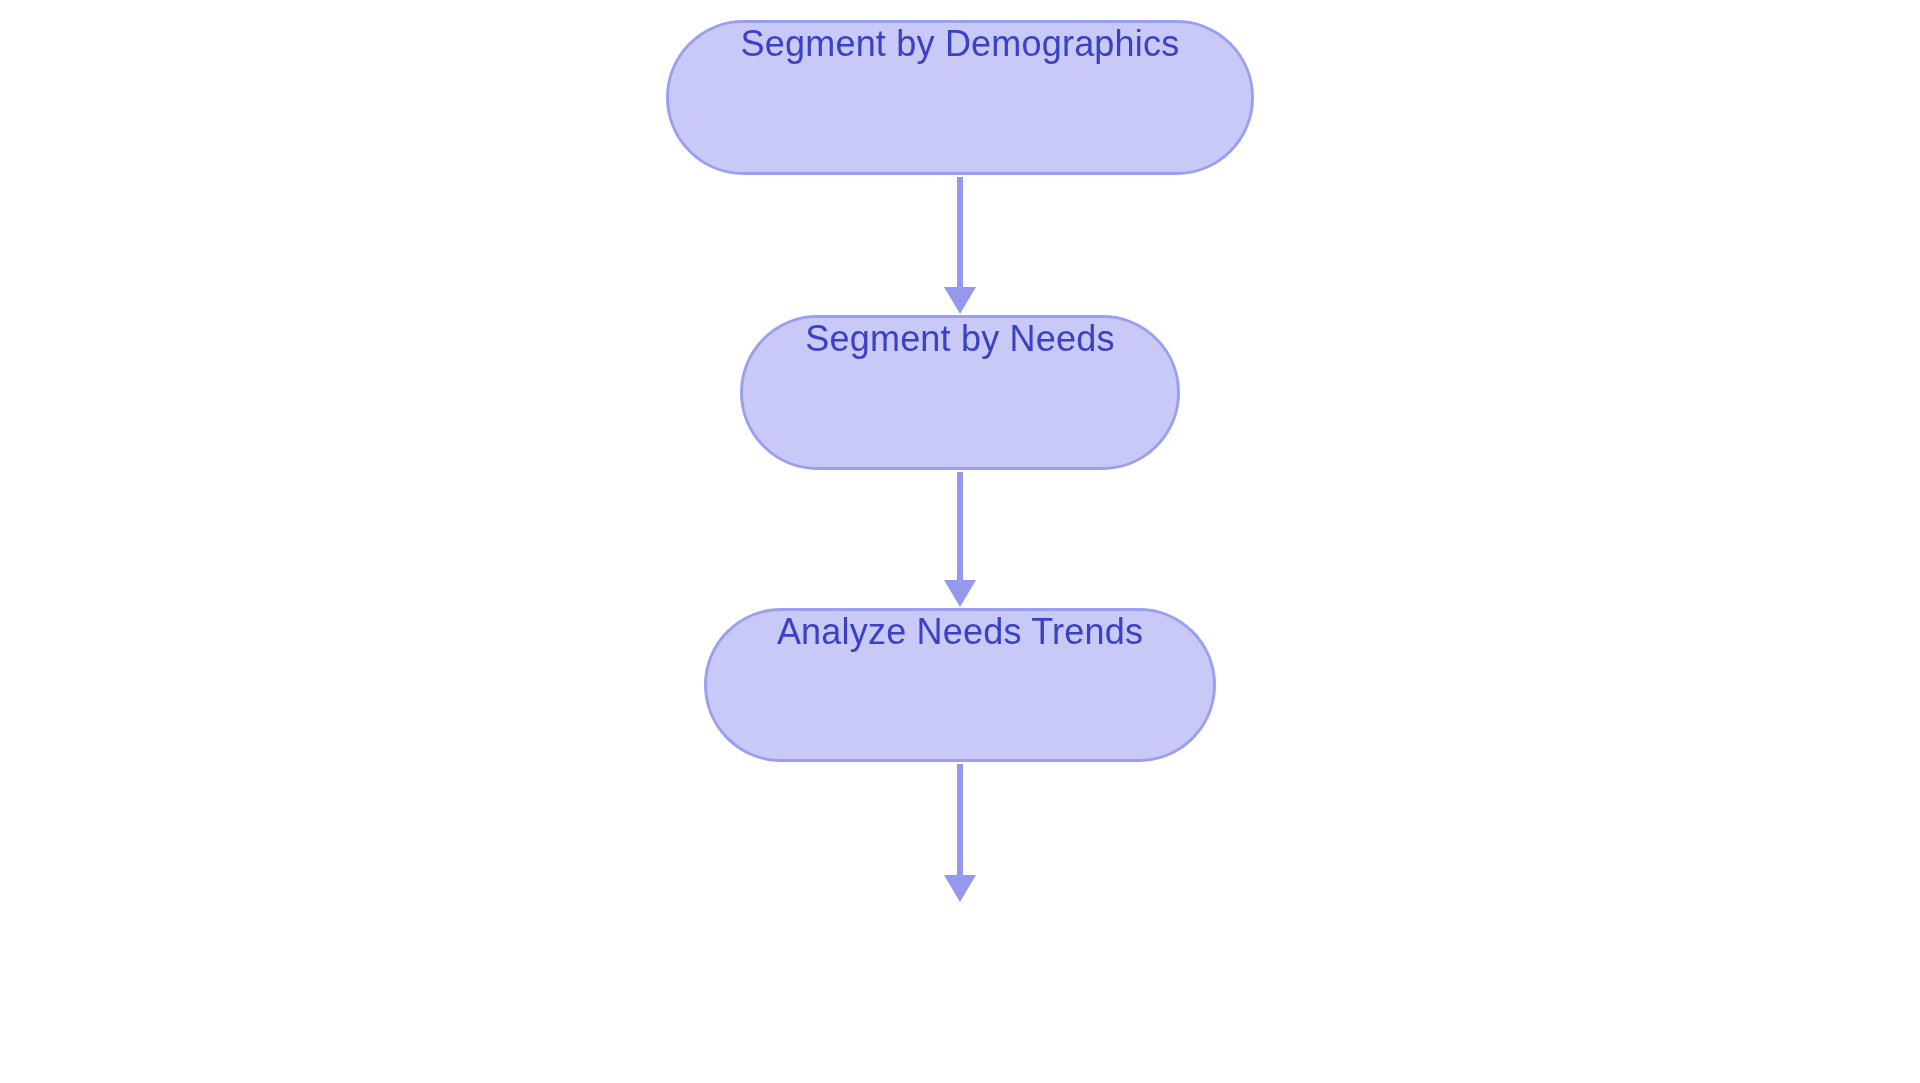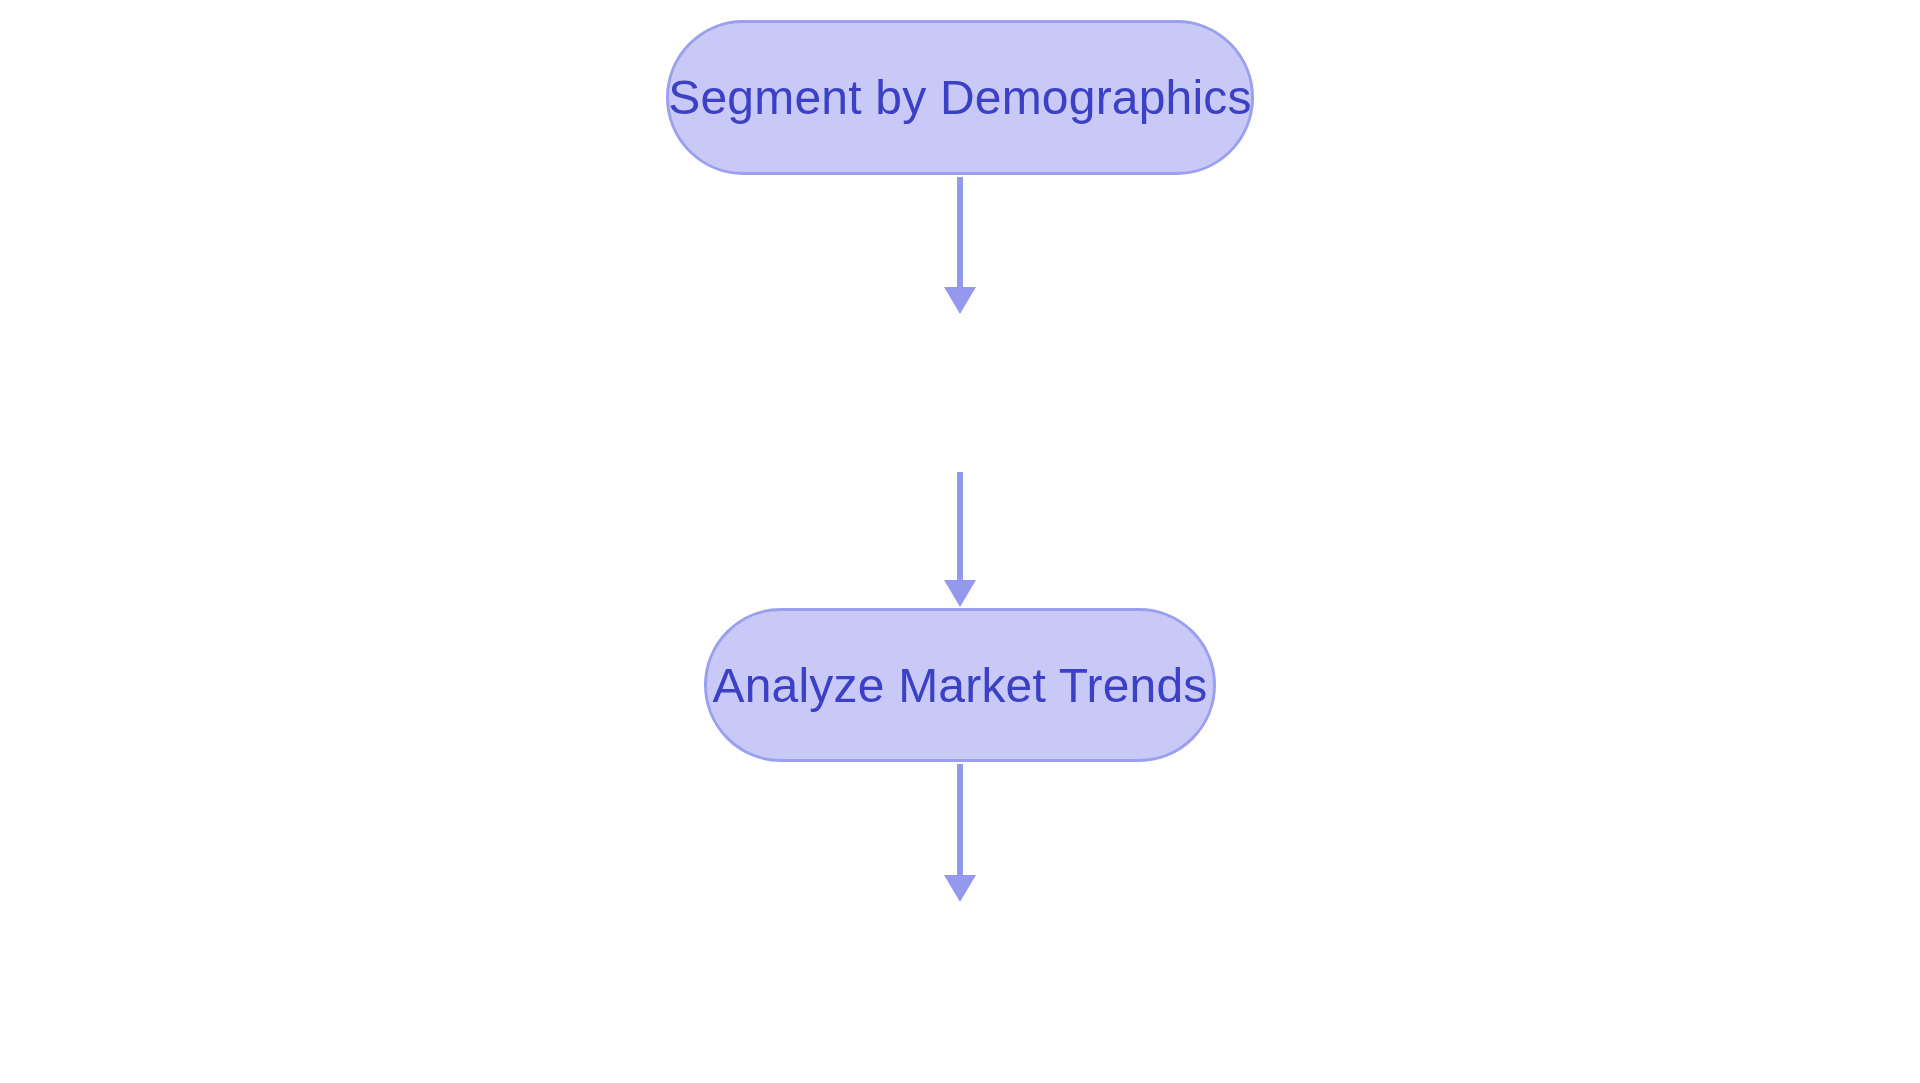--- a/index.html
+++ b/index.html
@@ -23,24 +23,23 @@
     overflow: hidden;
   }
   .node {
     position: absolute;
     left: 50%;
     transform: translateX(-50%);
     background: var(--node-fill);
     border: 3px solid var(--node-border);
     border-radius: 78px;
     display: flex;
-    align-items: center;
     justify-content: center;
     color: var(--node-text);
-    font-size: 48px;
+    font-size: 36px;
     letter-spacing: 0.2px;
     white-space: nowrap;
   }
   .node-1 { top: 20px;  width: 588px; height: 155px; }
   .node-2 { top: 315px; width: 440px; height: 155px; }
   .node-3 { top: 608px; width: 512px; height: 154px; }
   .node-4 { top: 903px; width: 512px; height: 154px; }
 
   .edge {
     position: absolute;
@@ -73,28 +72,31 @@
 
   <div class="node node-1">
     <span>Segment by Demographics</span>
   </div>
 
   <div class="edge edge-1">
     <div class="stem"></div>
     <div class="head"></div>
   </div>
 
+  <div class="node node-2">
+    <span>Segment by Needs</span>
+  </div>
 
   <div class="edge edge-2">
     <div class="stem"></div>
     <div class="head"></div>
   </div>
 
   <div class="node node-3">
-    <span>Analyze Market Trends</span>
+    <span>Analyze Needs Trends</span>
   </div>
 
   <div class="edge edge-3">
     <div class="stem"></div>
     <div class="head"></div>
   </div>
 
 
 </div>
 

